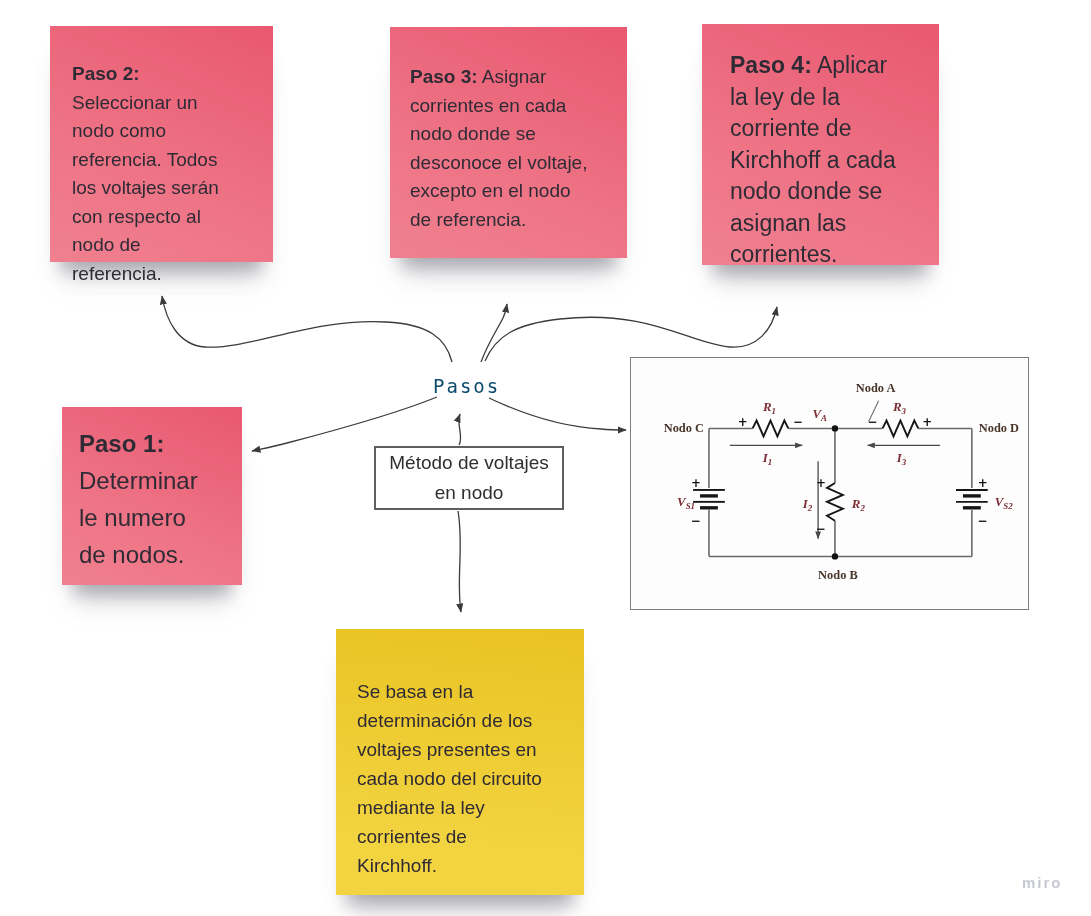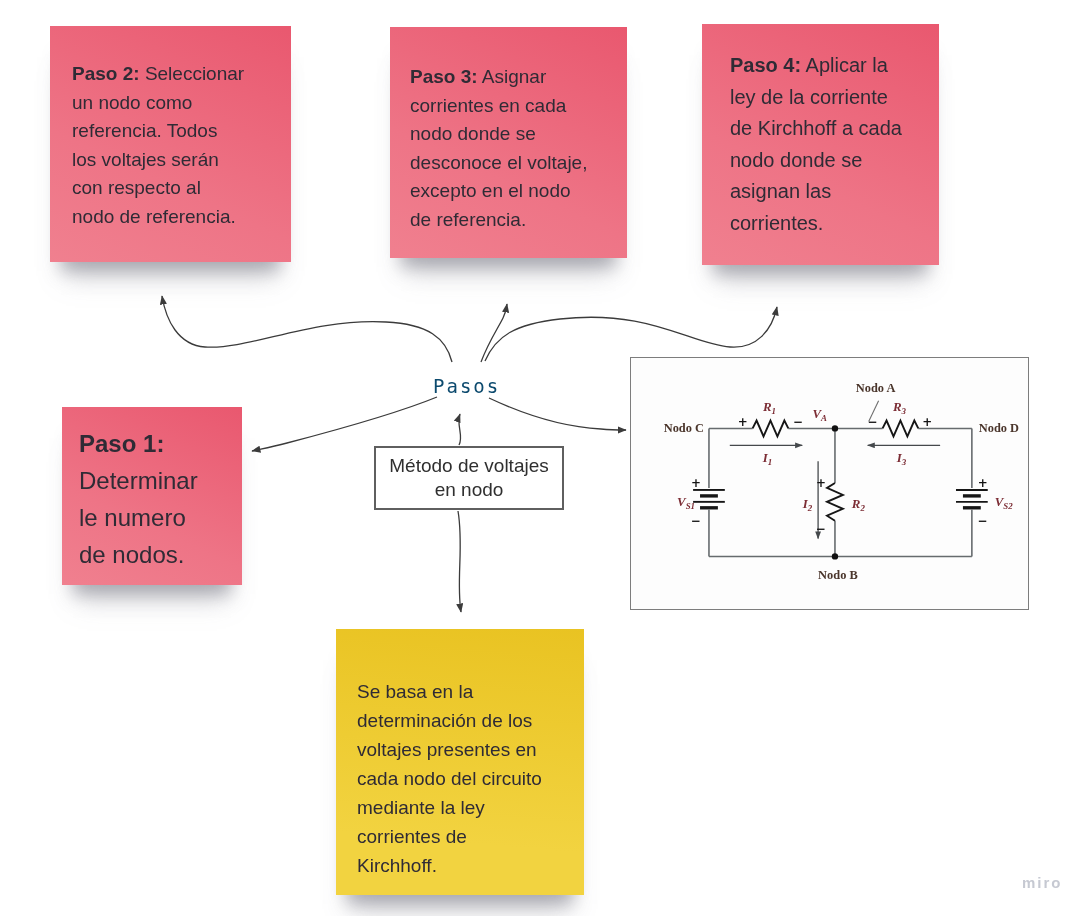--- a/index.html
+++ b/index.html
@@ -21,39 +21,39 @@
   .note{
     position:absolute;z-index:3;
     box-shadow:0 20px 16px -11px rgba(120,120,132,.5), 0 30px 26px -16px rgba(140,140,152,.35);
   }
   .note.pink{background:linear-gradient(205deg,var(--note-pink-a) 0%,#ee7486 62%,var(--note-pink-b) 100%);}
   .note.yellow{background:linear-gradient(185deg,var(--note-yellow-a) 0%,var(--note-yellow-b) 78%);}
   .note-text{font-size:19px;line-height:28.5px;color:var(--note-text);}
   .b{font-weight:bold;}
   .block{display:block;}
 
-  .n-paso2{left:50px;top:26px;width:241px;height:236px;padding:34px 46px 0 22px;}
+  .n-paso2{left:50px;top:26px;width:223px;height:236px;padding:34px 46px 0 22px;}
   .n-paso3{left:390px;top:27px;width:237px;height:231px;padding:36px 35px 16px 20px;}
   .n-paso4{left:702px;top:24px;width:237px;height:241px;padding:26px 30px 0 28px;}
-  .n-paso4 .note-text{font-size:20px;line-height:31.5px;}
+  .n-paso4 .note-text{font-size:23px;line-height:31.5px;}
   .n-paso1{left:62px;top:407px;width:180px;height:178px;padding:18px 25px 0 17px;}
   .n-paso1 .note-text{font-size:24px;line-height:37px;}
   .n-concept{left:336px;top:629px;width:248px;height:266px;padding:48px 36px 0 21px;}
   .n-concept .note-text{line-height:29px;}
 
   .pasos-label{
     position:absolute;left:433px;top:375px;z-index:3;
     font-family:"DejaVu Sans Mono","Liberation Mono",monospace;
     font-size:19px;letter-spacing:2px;color:#0c4a6e;
   }
   .method-box{
     position:absolute;left:374px;top:446px;width:190px;height:64px;z-index:3;
     background:#fff;border:2px solid var(--box-border);
     display:flex;align-items:center;justify-content:center;text-align:center;
-    font-size:19px;line-height:24px;color:#2f2f2f;padding:0 7px;
+    font-size:19px;line-height:30px;color:#2f2f2f;padding:0 7px;
   }
   .circuit-frame{
     position:absolute;left:630px;top:357px;width:399px;height:253px;z-index:3;
     background:#fdfdfd;border:1.5px solid #7d7d7d;
   }
   .circuit-frame svg{display:block;width:100%;height:100%;}
   .wire{stroke:var(--wire);stroke-width:1.6px;fill:none;}
   .comp{stroke:var(--component-ink);stroke-width:1.9px;fill:none;}
   .plate-thick{stroke:var(--component-ink);stroke-width:3.4px;fill:none;}
   .curr{stroke:#45494c;stroke-width:1.3px;fill:none;}

